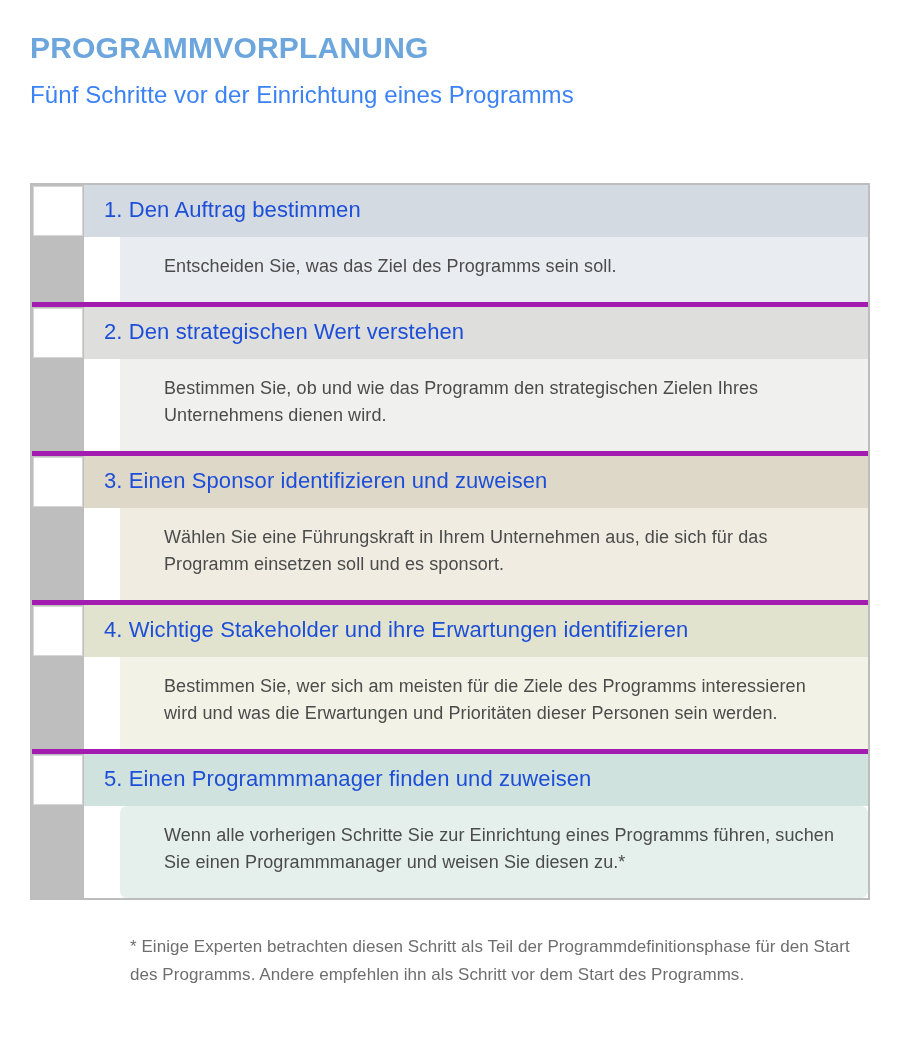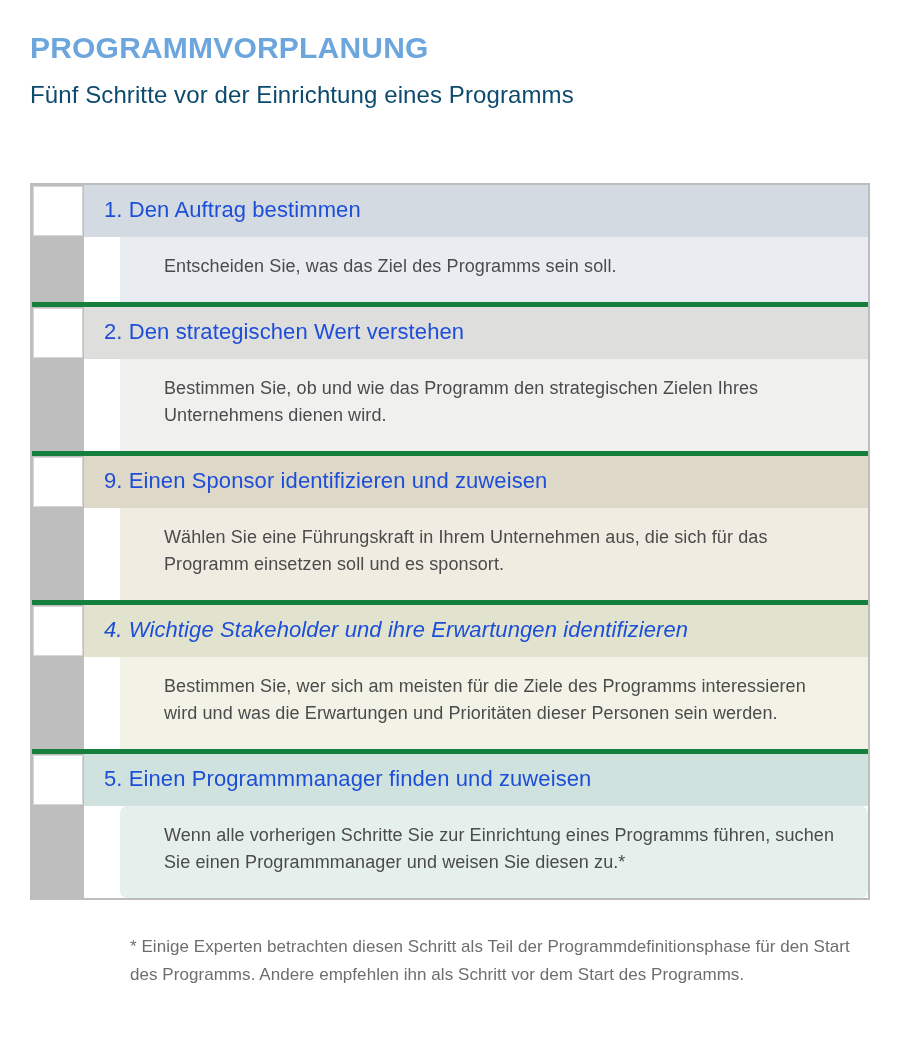--- a/index.html
+++ b/index.html
@@ -38,42 +38,42 @@
     color: #6ca6dc;
     margin: 0;
   }
   .doc-title .line2 { display: block; }
 
   .doc-subtitle {
     margin: 14px 0 0 0;
     font-size: 24px;
     font-weight: normal;
     line-height: 1.2;
-    color: #0c4a6e;
+    color: #3b82f6;
     letter-spacing: 0.1px;
   }
 
   
   .checklist {
     position: absolute;
     left: 30px;
     top: 183px;
     width: 840px;
     border: 2px solid #bdbdbd;
     box-sizing: border-box;
     background: #ffffff;
   }
 
   .row {
     display: flex;
     align-items: stretch;
     position: relative;
   }
   .row + .row {
-    border-top: 5px solid #15803d;
+    border-top: 5px solid #a21caf;
   }
 
   .check-col {
     width: 52px;
     flex: 0 0 52px;
     background: #bebebe;
     position: relative;
   }
 
   .checkbox {
@@ -161,31 +161,31 @@
         <div class="row-header" style="background: rgb(222, 222, 221);">2. Den strategischen Wert verstehen</div>
         <div class="row-body" style="background: rgb(240, 240, 239);">Bestimmen Sie, ob und wie das Programm den strategischen Zielen Ihres Unternehmens dienen wird.</div>
       </div>
     </div>
 
     <div class="row">
       <div class="check-col">
         <div class="checkbox"></div>
       </div>
       <div class="row-content">
-        <div class="row-header" style="background: rgb(222, 216, 201);">9. Einen Sponsor identifizieren und zuweisen</div>
+        <div class="row-header" style="background: rgb(222, 216, 201);">3. Einen Sponsor identifizieren und zuweisen</div>
         <div class="row-body" style="background: rgb(240, 236, 225);">Wählen Sie eine Führungskraft in Ihrem Unternehmen aus, die sich für das Programm einsetzen soll und es sponsort.</div>
       </div>
     </div>
 
     <div class="row">
       <div class="check-col">
         <div class="checkbox"></div>
       </div>
       <div class="row-content">
-        <div class="row-header" style="background: rgb(226, 227, 206); font-style: italic;">4. Wichtige Stakeholder und ihre Erwartungen identifizieren</div>
+        <div class="row-header" style="background: rgb(226, 227, 206);">4. Wichtige Stakeholder und ihre Erwartungen identifizieren</div>
         <div class="row-body" style="background: rgb(242, 243, 230);">Bestimmen Sie, wer sich am meisten für die Ziele des Programms interessieren wird und was die Erwartungen und Prioritäten dieser Personen sein werden.</div>
       </div>
     </div>
 
     <div class="row">
       <div class="check-col">
         <div class="checkbox"></div>
       </div>
       <div class="row-content">
         <div class="row-header" style="background: rgb(207, 226, 222);">5. Einen Programmmanager finden und zuweisen</div>

